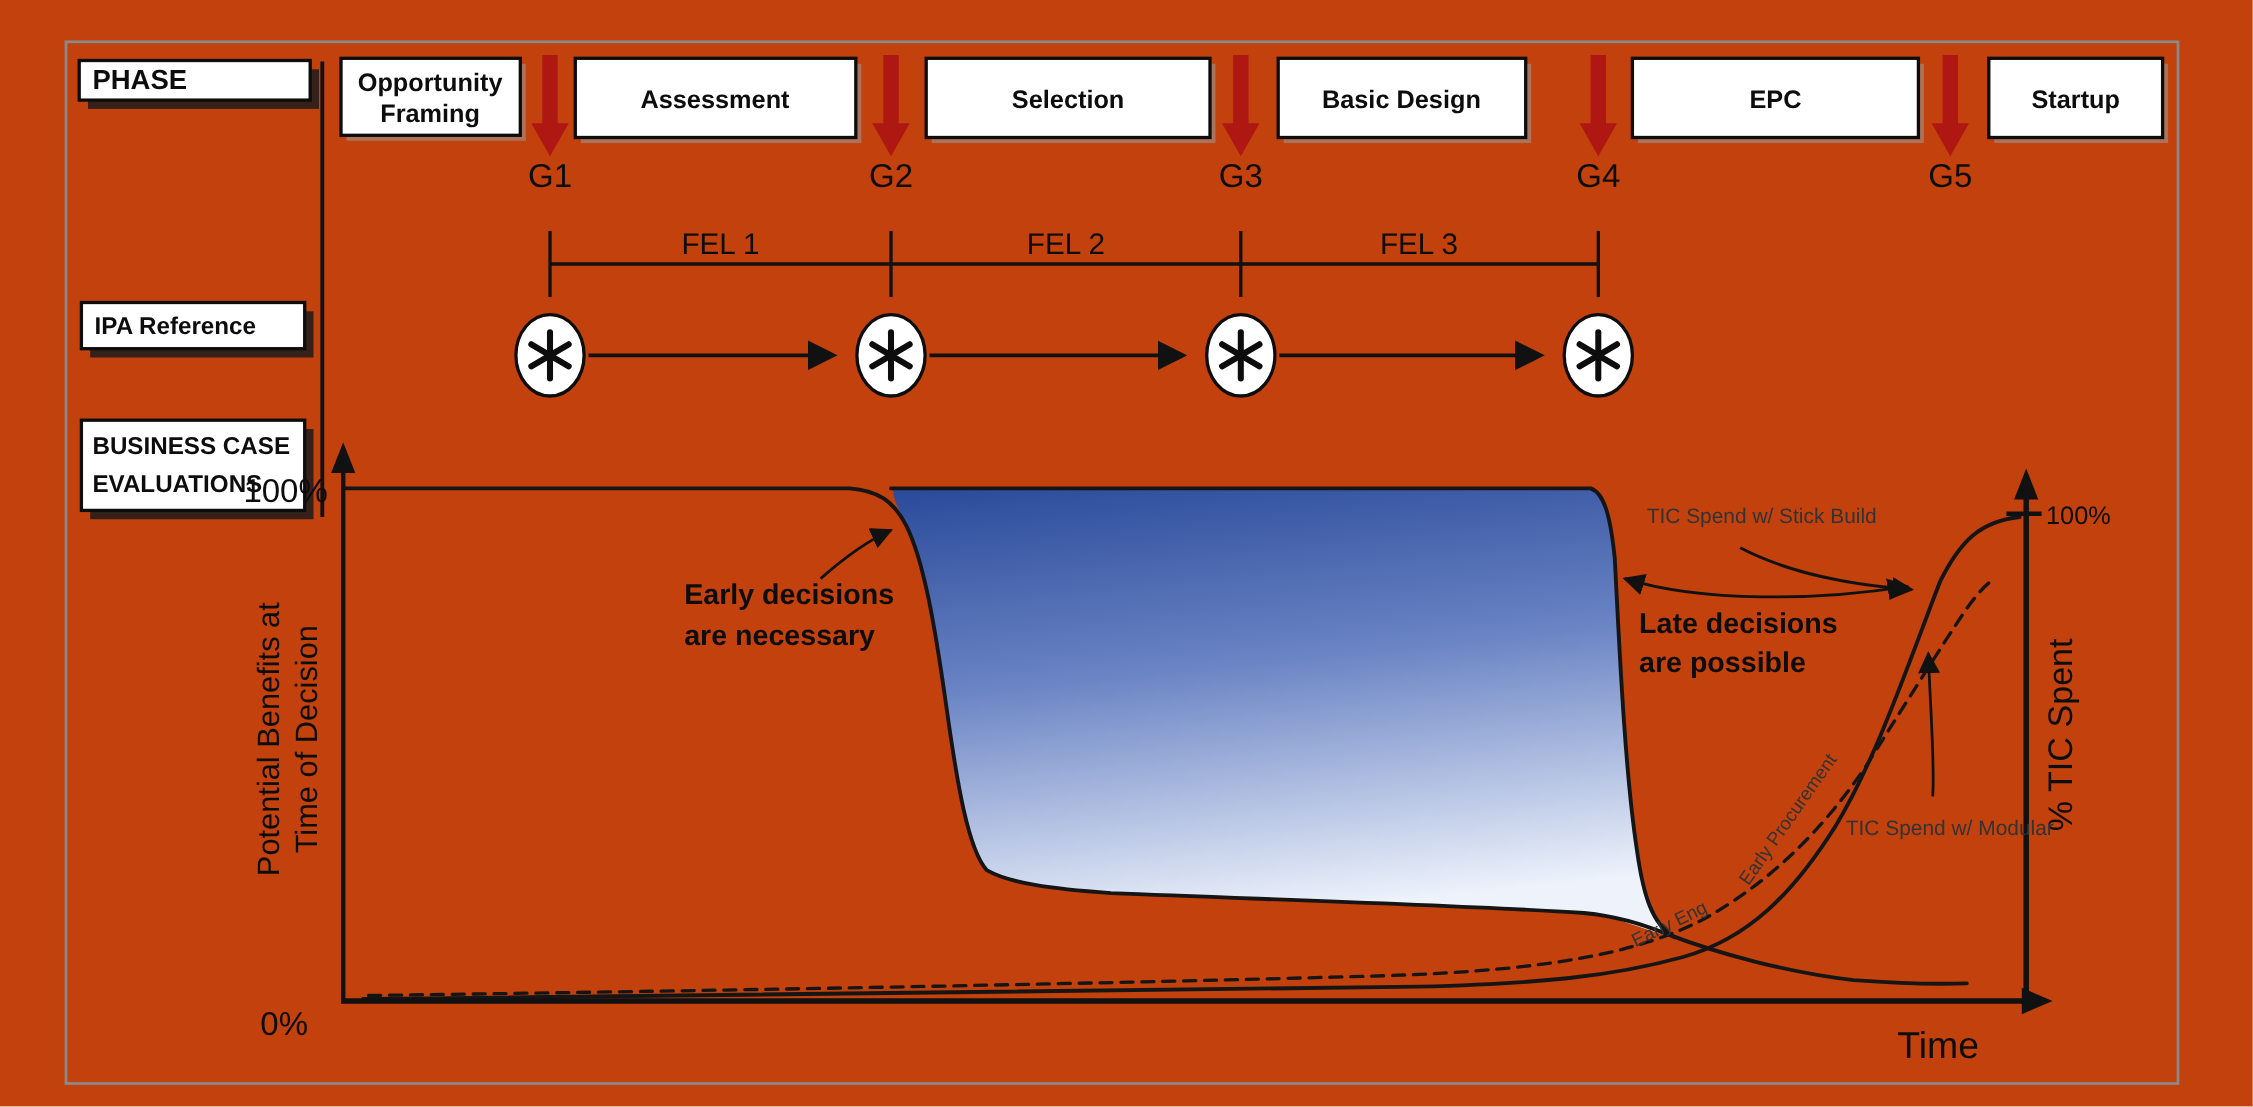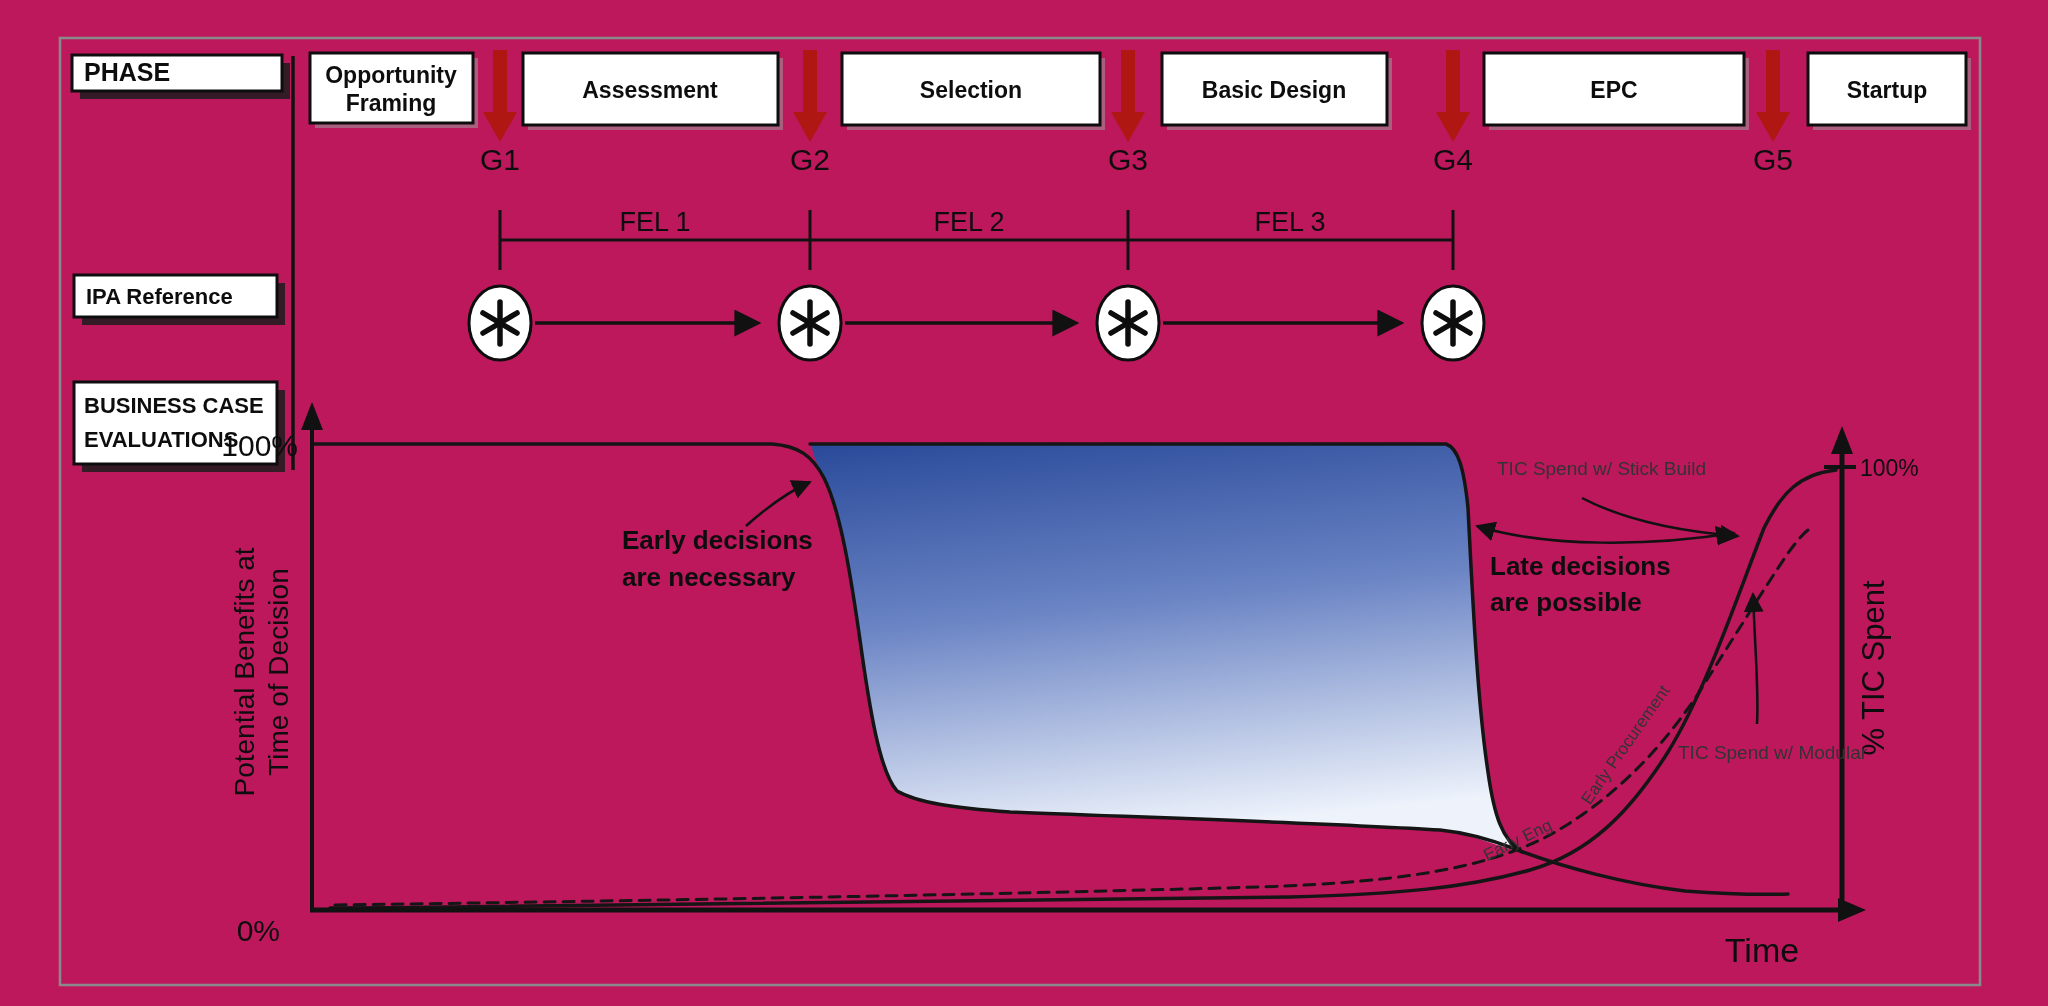--- a/index.html
+++ b/index.html
@@ -1,16 +1,16 @@
 <!DOCTYPE html>
 <html><head>
 <meta charset="utf-8">
 <style>
   html,body{margin:0;padding:0;background:#ffffff;width:2048px;height:1006px;overflow:hidden;}
-  #stage{position:relative;width:2048px;height:1006px;background:#be185d;}
+  #stage{position:relative;width:2048px;height:1006px;background:#c2410c;}
   svg{position:absolute;left:0;top:0;}
   text{fill:#0d0d0d;}
   .t-side{font-family:"Liberation Sans",sans-serif;font-weight:bold;font-size:22px;text-anchor:start;}
   .t-phase-label{font-family:"Liberation Sans",sans-serif;font-weight:bold;font-size:25px;text-anchor:start;}
   .t-box{font-family:"Liberation Sans",sans-serif;font-weight:bold;font-size:23px;text-anchor:middle;}
   .t-g{font-family:"Liberation Sans",sans-serif;font-size:30px;text-anchor:middle;}
   .t-fel{font-family:"Liberation Sans",sans-serif;font-size:27px;text-anchor:middle;}
   .t-axis-big{font-family:"Liberation Sans",sans-serif;font-size:30px;}
   .t-axis-title{font-family:"Liberation Sans",sans-serif;font-size:28px;text-anchor:middle;}
   .t-rtitle{font-family:"Liberation Sans",sans-serif;font-size:31px;text-anchor:middle;}

